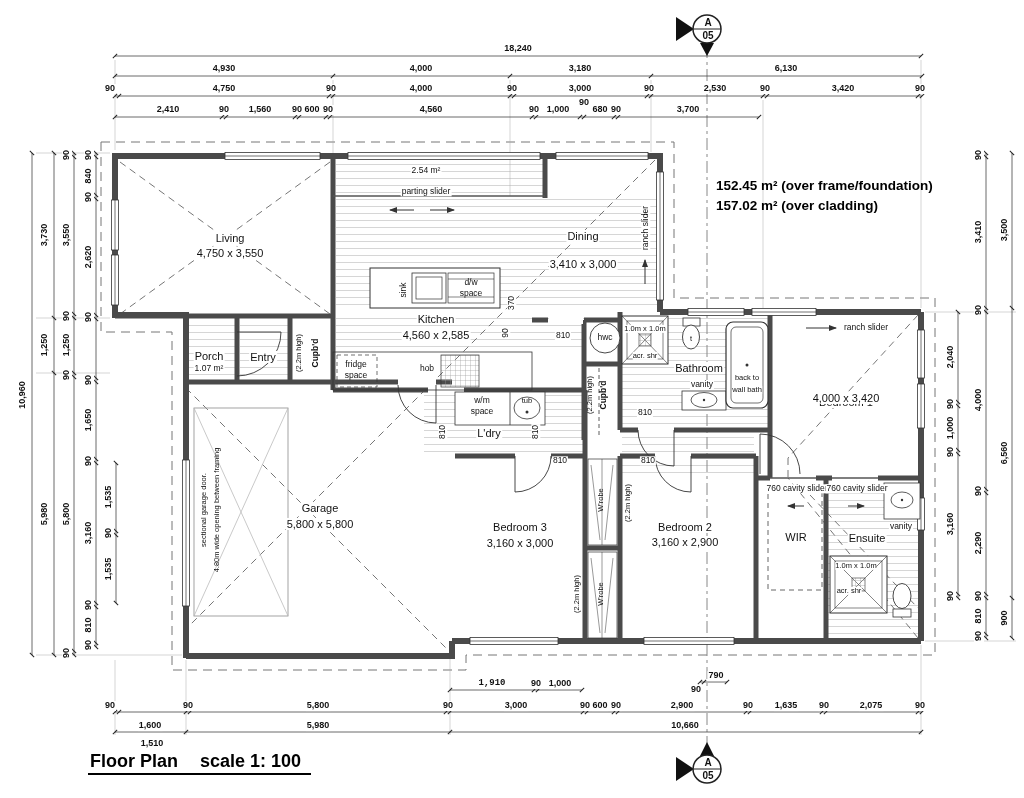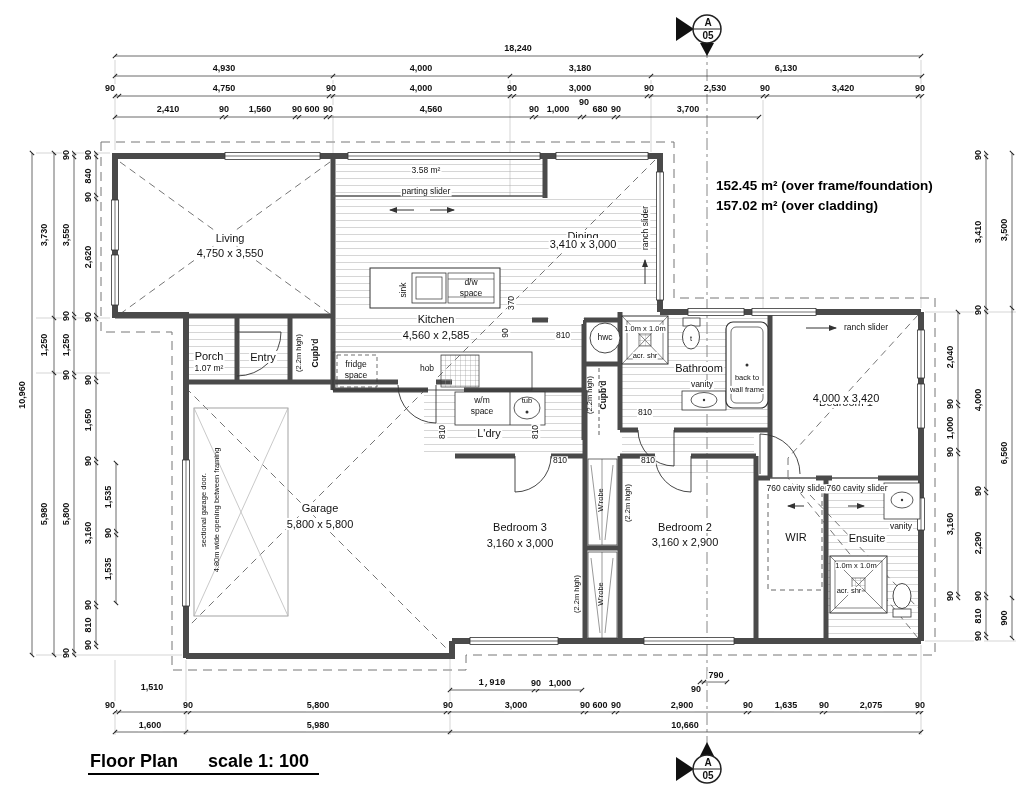--- a/index.html
+++ b/index.html
@@ -13,21 +13,21 @@
   .sm{font-weight:400;font-size:8.5px;}
   .smb{font-weight:bold;font-size:8.5px;}
   .xs{font-weight:400;font-size:7.5px;padding:0;}
   .nobg{background:transparent;}
   .smk{font:bold 10px/1 "Liberation Sans",sans-serif;background:transparent;}
   .areas{position:absolute;left:716px;top:176px;color:#000;}
   .areas-h{font:bold 17px/1 "Liberation Sans",sans-serif;text-decoration:underline;margin-bottom:8px;}
   .areas-l{font:bold 13.5px/1.45 "Liberation Sans",sans-serif;}
   .title{position:absolute;left:88px;top:752px;border-bottom:2.5px solid #000;padding:0 10px 3px 2px;
          font:bold 18px/1 "Liberation Sans",sans-serif;color:#000;}
-  .title .gap{margin-left:30px;}
+  .title .gap{margin-left:22px;}
 </style>
 </head>
 <body>
 
 <div class="sheet">
 
 <svg class="draw" width="1024" height="798" viewBox="0 0 1024 798">
   <defs>
     <marker id="tk" viewBox="0 0 10 10" refX="5" refY="5" markerWidth="9" markerHeight="9" orient="auto">
       <path d="M2,8 L8,2" stroke="#222" stroke-width="1.4" fill="none"></path>
@@ -328,21 +328,21 @@
       <span class="t" style="left: 492px; top: 684px; font-family: Liberation Mono, monospace;">1,910</span>
       <span class="t" style="left: 536px; top: 684px;">90</span>
       <span class="t" style="left: 560px; top: 684px;">1,000</span>
     </div>
 <div>
       <span class="t" style="left: 696px; top: 690px;">90</span>
       <span class="t" style="left: 716px; top: 676px;">790</span>
     </div>
 <div>
       <span class="t" style="left: 110px; top: 706px;">90</span>
-      <span class="t" style="left: 152px; top: 688px;">1,510</span>
+      <span class="t" style="left: 152px; top: 744px;">1,510</span>
       <span class="t" style="left: 188px; top: 706px;">90</span>
       <span class="t" style="left: 318px; top: 706px;">5,800</span>
       <span class="t" style="left: 448px; top: 706px;">90</span>
       <span class="t" style="left: 516px; top: 706px;">3,000</span>
       <span class="t" style="left: 585px; top: 706px;">90</span>
       <span class="t" style="left: 600px; top: 706px;">600</span>
       <span class="t" style="left: 616px; top: 706px;">90</span>
       <span class="t" style="left: 682px; top: 706px; text-align: right;">2,900</span>
       <span class="t" style="left: 748px; top: 706px;">90</span>
       <span class="t" style="left: 786px; top: 706px;">1,635</span>
@@ -364,39 +364,39 @@
 <div>
       <span class="t sm v" style="left: 443px; top: 432px;">810</span>
       <span class="t sm v" style="left: 536px; top: 432px;">810</span>
       <span class="t sm v" style="left: 512px; top: 303px;">370</span>
       <span class="t sm v" style="left: 506px; top: 333px;">90</span>
     </div>
 
 <span class="t room" style="left:230px;top:238px">Living</span>
 <span class="t room" style="left:230px;top:253px">4,750 x 3,550</span>
 <span class="t room" style="left:583px;top:236px">Dining</span>
-<span class="t room" style="left:583px;top:244px">3,410 x 3,000</span>
+<span class="t room" style="left:583px;top:264px">3,410 x 3,000</span>
 <span class="t room" style="left:436px;top:319px">Kitchen</span>
 <span class="t room" style="left:436px;top:335px">4,560 x 2,585</span>
 <span class="t room" style="left:320px;top:508px">Garage</span>
 <span class="t room" style="left:320px;top:524px">5,800 x 5,800</span>
 <span class="t room" style="left:846px;top:402px">Bedroom 1</span>
 <span class="t room" style="left:846px;top:398px">4,000 x 3,420</span>
 <span class="t room" style="left:685px;top:527px">Bedroom 2</span>
 <span class="t room" style="left:685px;top:542px">3,160 x 2,900</span>
 <span class="t room" style="left:520px;top:527px">Bedroom 3</span>
 <span class="t room" style="left:520px;top:543px">3,160 x 3,000</span>
 <span class="t room" style="left:209px;top:356px">Porch</span>
 <span class="t sm" style="left:209px;top:369px">1.07 m²</span>
 <span class="t room" style="left:263px;top:357px">Entry</span>
 <span class="t room" style="left:489px;top:433px">L'dry</span>
 <span class="t room" style="left:699px;top:368px">Bathroom</span>
 <span class="t room" style="left:867px;top:538px">Ensuite</span>
 <span class="t room" style="left:796px;top:537px">WIR</span>
-<span class="t sm" style="left:426px;top:171px">3.58 m²</span>
+<span class="t sm" style="left:426px;top:171px">2.54 m²</span>
 
 <span class="t sm" style="left:426px;top:192px">parting slider</span>
 <span class="t sm v" style="left:646px;top:228px">ranch slider</span>
 <span class="t sm" style="left:866px;top:328px">ranch slider</span>
 <span class="t sm" style="left:797px;top:489px">760 cavity slider</span>
 <span class="t sm" style="left:857px;top:489px">760 cavity slider</span>
 <span class="t sm v nobg" style="left:404px;top:290px">sink</span>
 <span class="t sm nobg" style="left:471px;top:283px">d/w</span>
 <span class="t sm nobg" style="left:471px;top:294px">space</span>
 <span class="t sm nobg" style="left:356px;top:365px">fridge</span>
@@ -414,21 +414,21 @@
 <span class="t xs v" style="left:628px;top:503px">(2.2m high)</span>
 <span class="t xs v nobg" style="left:601px;top:594px">W'robe</span>
 <span class="t xs v" style="left:577px;top:594px">(2.2m high)</span>
 <span class="t xs" style="left:645px;top:329px">1.0m x 1.0m</span>
 <span class="t xs" style="left:645px;top:356px">acr. shr</span>
 <span class="t xs" style="left:856px;top:566px">1.0m x 1.0m</span>
 <span class="t xs" style="left:849px;top:591px">acr. shr</span>
 <span class="t sm" style="left:702px;top:385px">vanity</span>
 <span class="t sm" style="left:901px;top:527px">vanity</span>
 <span class="t xs" style="left:747px;top:378px">back to</span>
-<span class="t xs" style="left:747px;top:390px">wall frame</span>
+<span class="t xs" style="left:747px;top:390px">wall bath</span>
 <span class="t xs nobg" style="left:691px;top:339px">t</span>
 <span class="t xs v nobg" style="left:204px;top:510px">sectional garage door.</span>
 <span class="t xs v nobg" style="left:217px;top:510px">4.80m wide opening between framing</span>
 
 <span class="t smk" style="left:708px;top:23px">A</span>
 <span class="t smk" style="left:708px;top:36px">05</span>
 <span class="t smk" style="left:708px;top:763px">A</span>
 <span class="t smk" style="left:708px;top:776px">05</span>
 
 <div class="areas">

